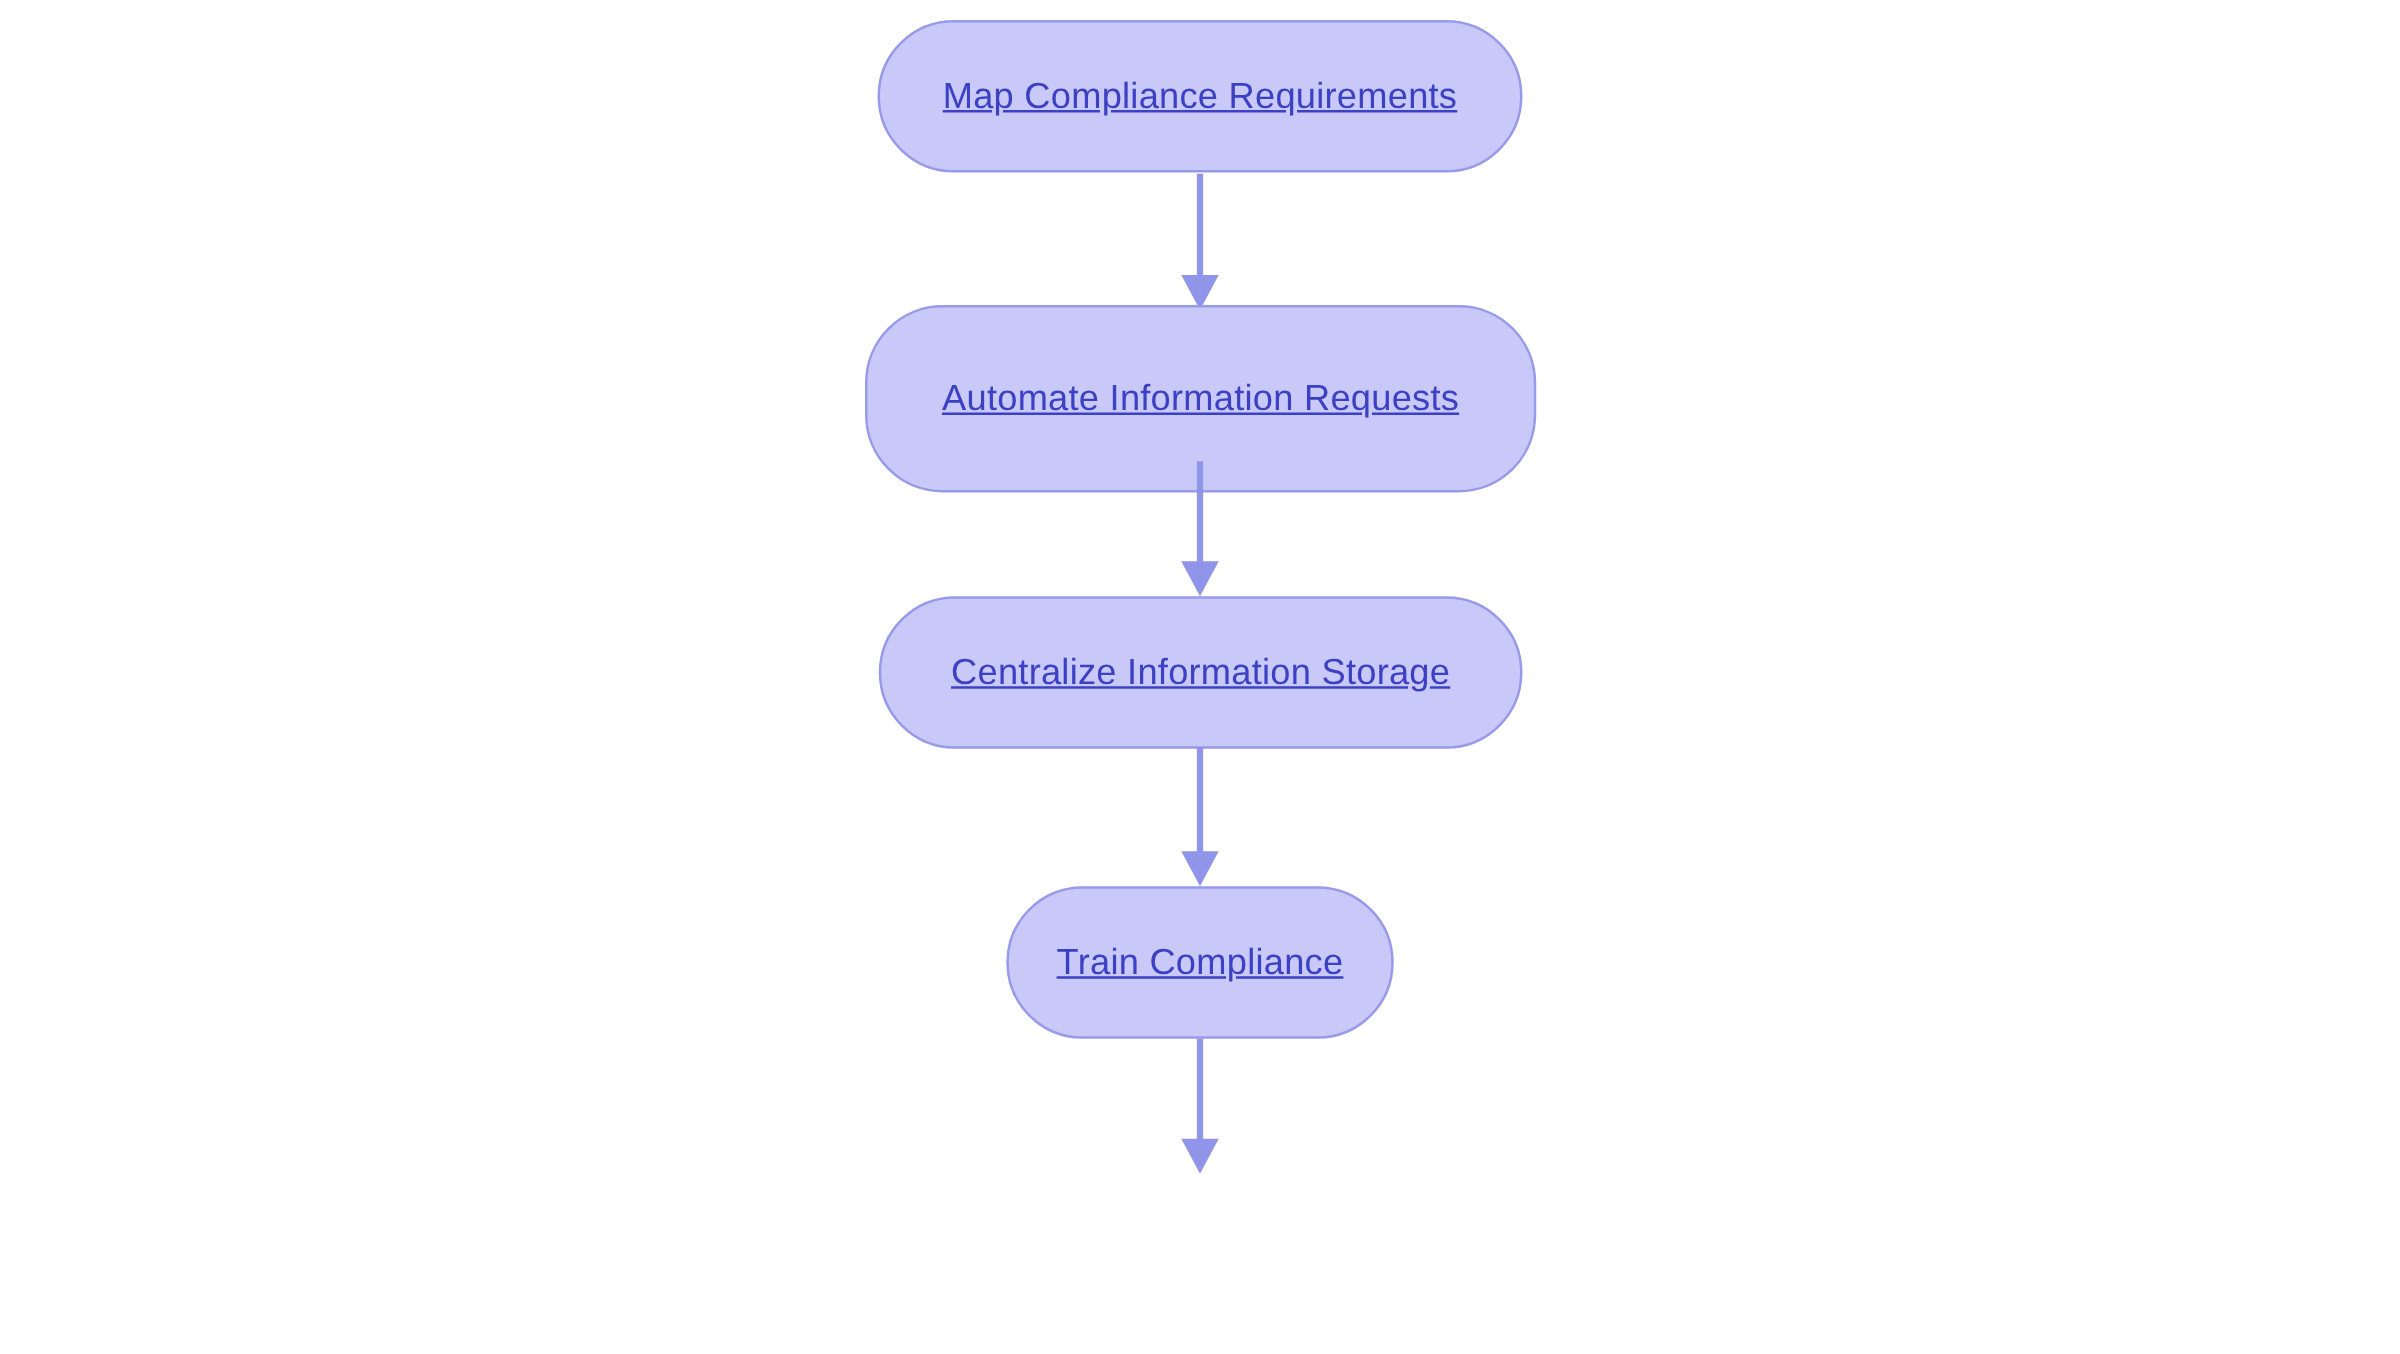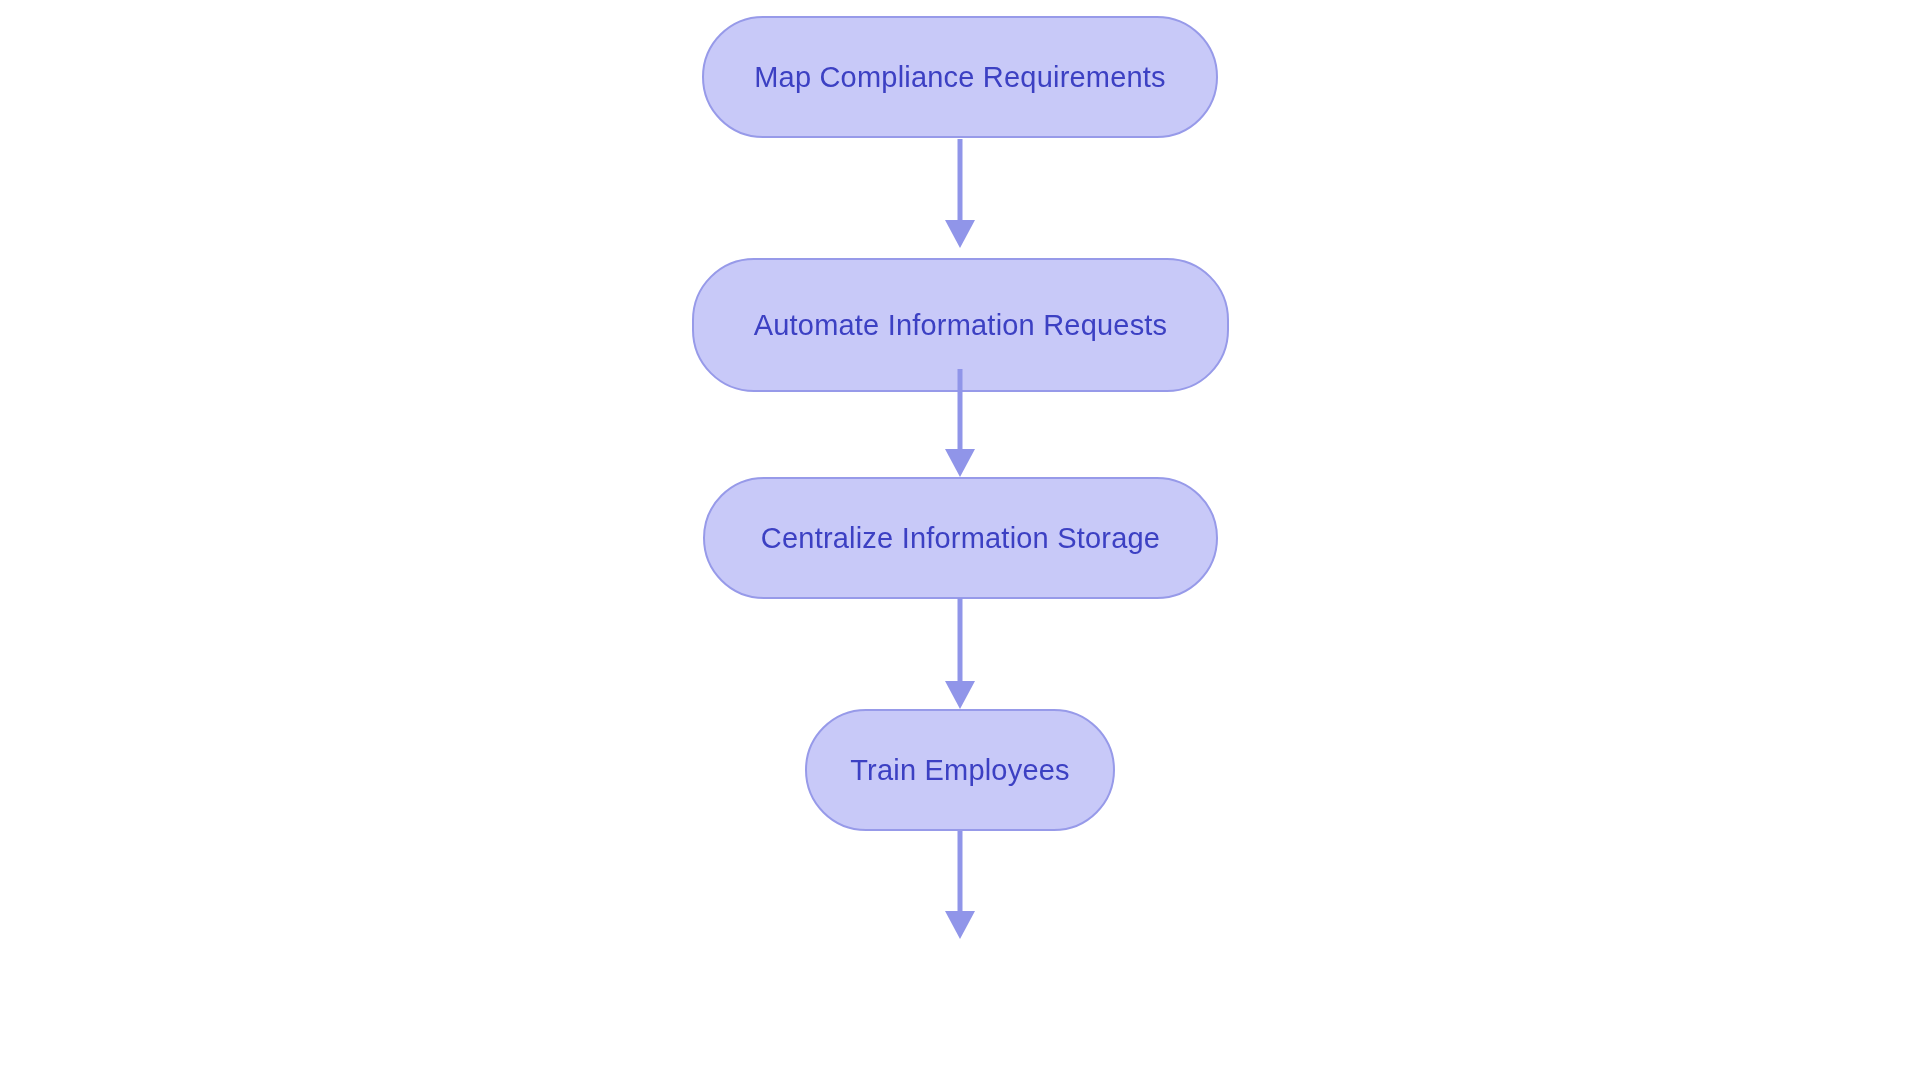--- a/index.html
+++ b/index.html
@@ -31,23 +31,24 @@
     background: var(--node-fill);
     border: 2px solid var(--node-border);
     border-radius: 62px;
   }
   .node-label {
     font-size: 29px;
     font-weight: 400;
     color: var(--node-text);
     letter-spacing: 0.2px;
     white-space: nowrap;
+    text-decoration: underline;
   }
   .n1 { left: 702px; top: 16px;  width: 516px; height: 122px; }
-  .n2 { left: 692px; top: 258px; width: 537px; height: 134px; }
+  .n2 { left: 692px; top: 244px; width: 537px; height: 150px; }
   .n3 { left: 703px; top: 477px; width: 515px; height: 122px; }
   .n4 { left: 805px; top: 709px; width: 310px; height: 122px; }
   .n5 { left: 722px; top: 939px; width: 476px; height: 123px; }
 
   .arrow {
     position: absolute;
     left: 960px;
     transform: translateX(-50%);
     width: 32px;
   }
@@ -102,21 +103,21 @@
   <div class="node n3">
     <span class="node-label">Centralize Information Storage</span>
   </div>
 
   <div class="arrow a3">
     <div class="arrow-line"></div>
     <div class="arrow-head"></div>
   </div>
 
   <div class="node n4">
-    <span class="node-label">Train Employees</span>
+    <span class="node-label">Train Compliance</span>
   </div>
 
   <div class="arrow a4">
     <div class="arrow-line"></div>
     <div class="arrow-head"></div>
   </div>
 
 
 </div>
 

